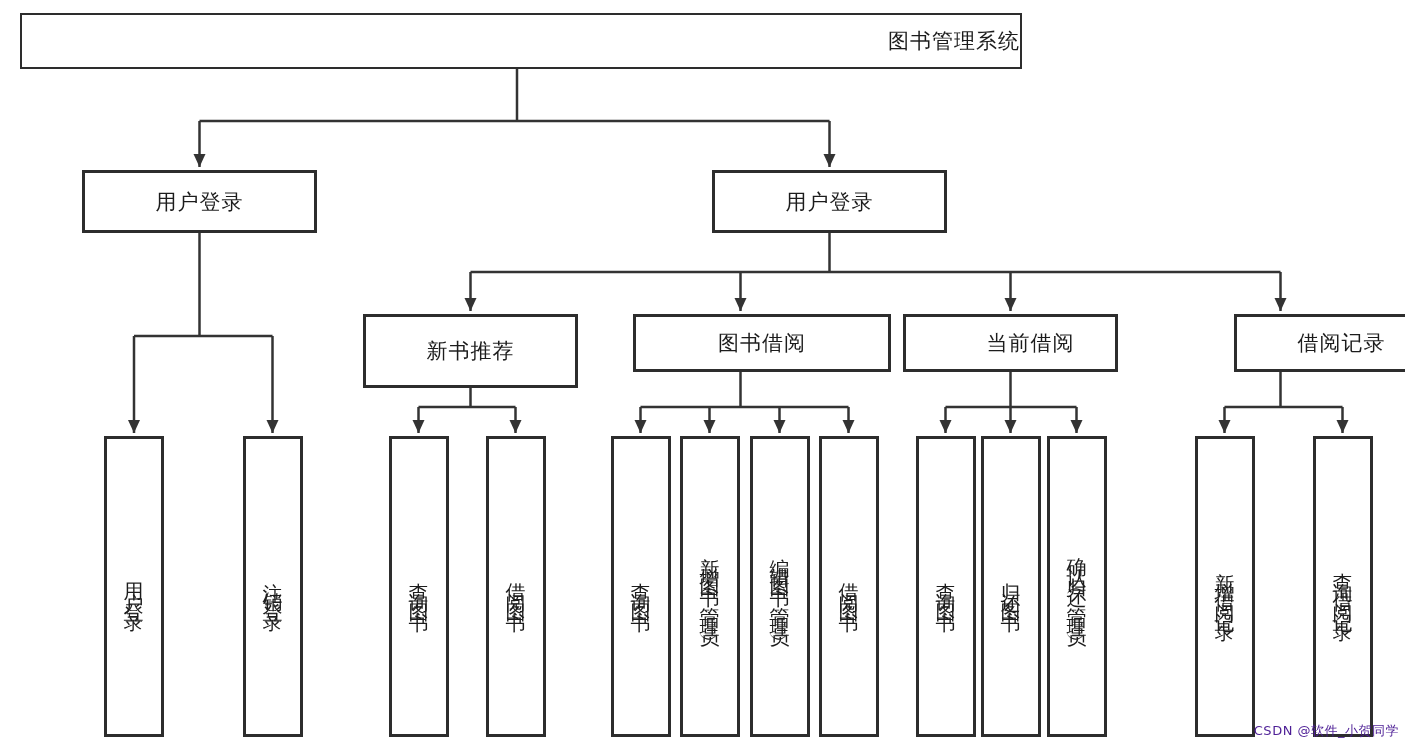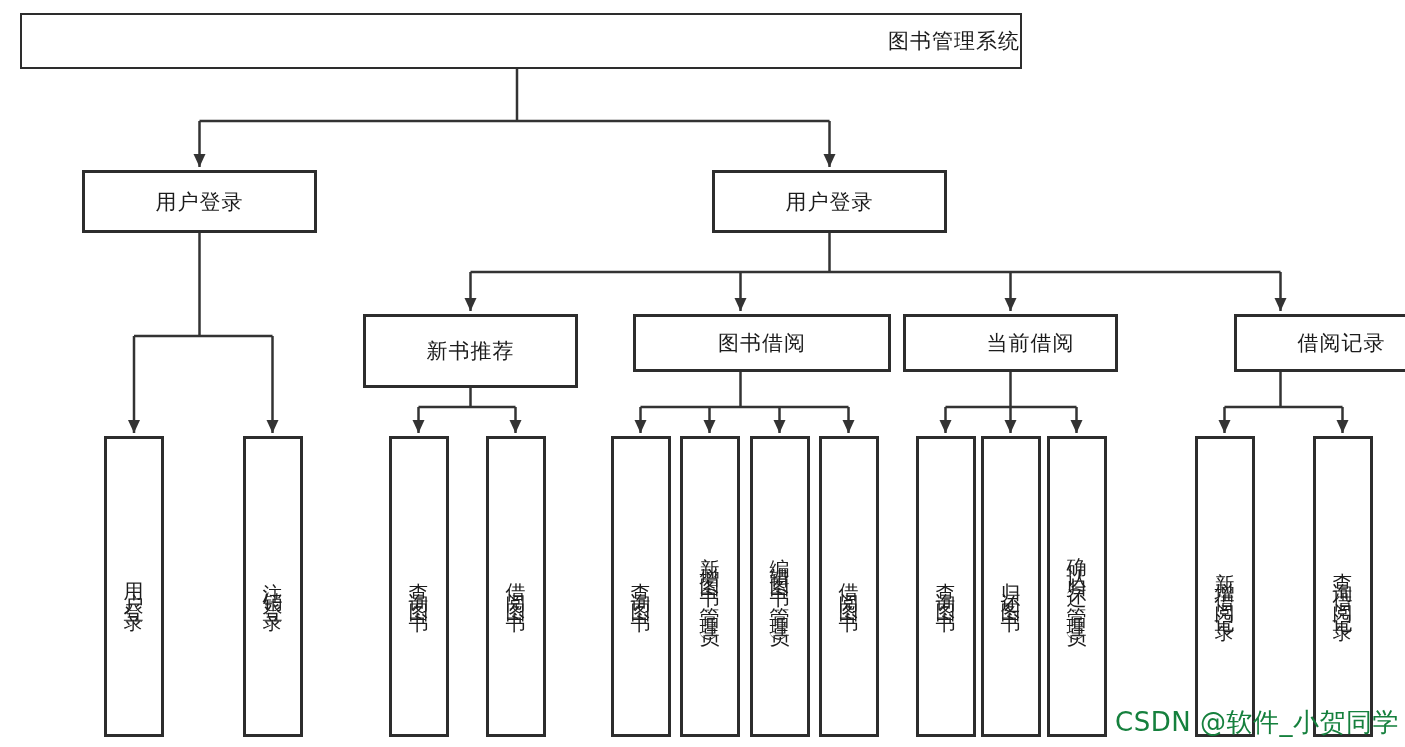--- a/index.html
+++ b/index.html
@@ -48,22 +48,22 @@
     text-orientation: mixed;
     font-size: 20px;
     letter-spacing: 10px;
     line-height: 1;
     white-space: nowrap;
   }
   .watermark {
     position: absolute;
     right: 6px;
     bottom: 7px;
-    font-size: 26px;
-    color: #15803d;
+    font-size: 13px;
+    color: #4c1d95;
     letter-spacing: 0.5px;
     z-index: 5;
     white-space: nowrap;
   }
 </style>
 </head>
 <body>
 
 <div class="canvas">
 

